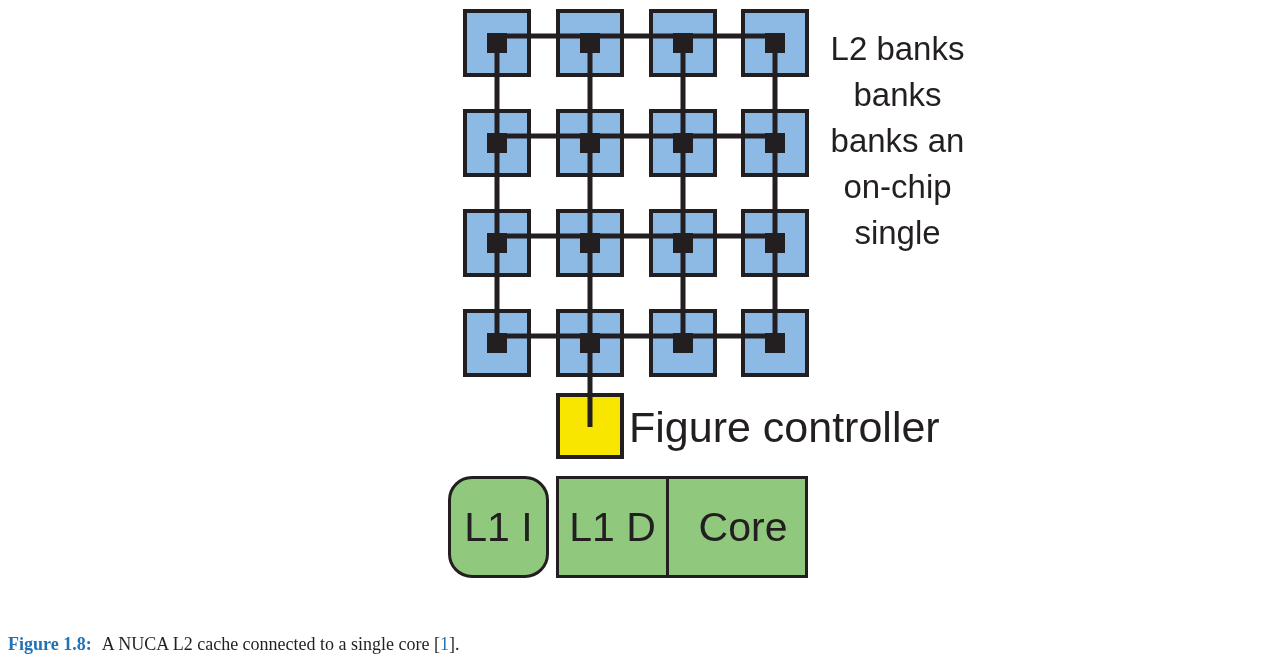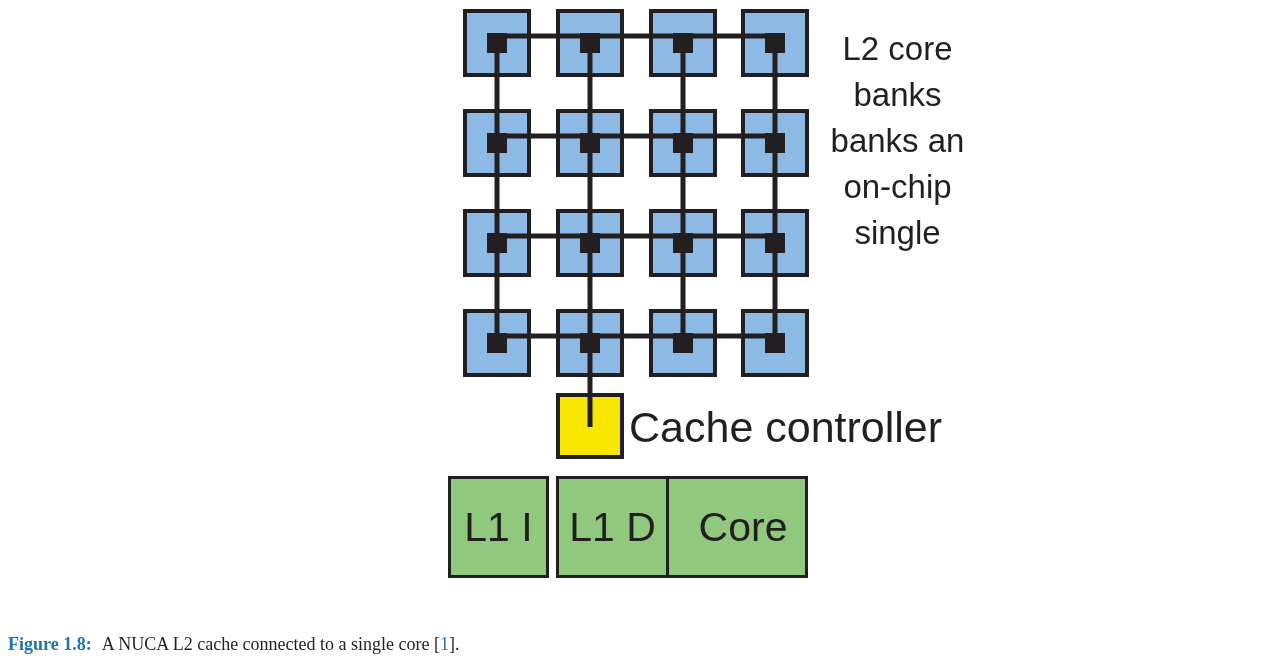--- a/index.html
+++ b/index.html
@@ -31,21 +31,21 @@
   .gbox{
     position:absolute;
     top:476px;height:102px;
     box-sizing:border-box;
     border:3.5px solid var(--ink,#231F20);
     background:var(--green,#90C97E);
     display:flex;align-items:center;justify-content:center;
     font-size:41px;
     color:var(--ink,#231F20);
   }
-  .gbox.l1i{left:448px;width:101px;}
+  .gbox.l1i{left:448px;width:101px;border-radius:24px;}
   .gbox.l1d{left:556px;width:113px;}
   .gbox.core{left:666px;width:142px;padding-left:12px;}
   .caption{
     position:absolute;
     left:8px;top:627px;
     font-family:"Liberation Serif", serif;
     font-size:18px;line-height:34px;
     color:var(--ink,#231F20);
     white-space:nowrap;
   }
@@ -99,28 +99,28 @@
       <rect x="580" y="233" width="20" height="20" fill="#231F20"></rect>
       <rect x="673" y="233" width="20" height="20" fill="#231F20"></rect>
       <rect x="765" y="233" width="20" height="20" fill="#231F20"></rect>
       <rect x="487" y="333" width="20" height="20" fill="#231F20"></rect>
       <rect x="580" y="333" width="20" height="20" fill="#231F20"></rect>
       <rect x="673" y="333" width="20" height="20" fill="#231F20"></rect>
       <rect x="765" y="333" width="20" height="20" fill="#231F20"></rect>
     </svg>
 
   <div class="l2-label">
-    <span>L2 core</span>
+    <span>L2 banks</span>
     <span>banks</span>
     <span>banks an</span>
     <span>on-chip</span>
     <span>single</span>
   </div>
 
-  <div class="cc-label">Cache controller</div>
+  <div class="cc-label">Figure controller</div>
 
   <div class="gbox l1i">
     <span>L1 I</span>
   </div>
   <div class="gbox l1d">
     <span>L1 D</span>
   </div>
   <div class="gbox core">
     <span>Core</span>
   </div>

